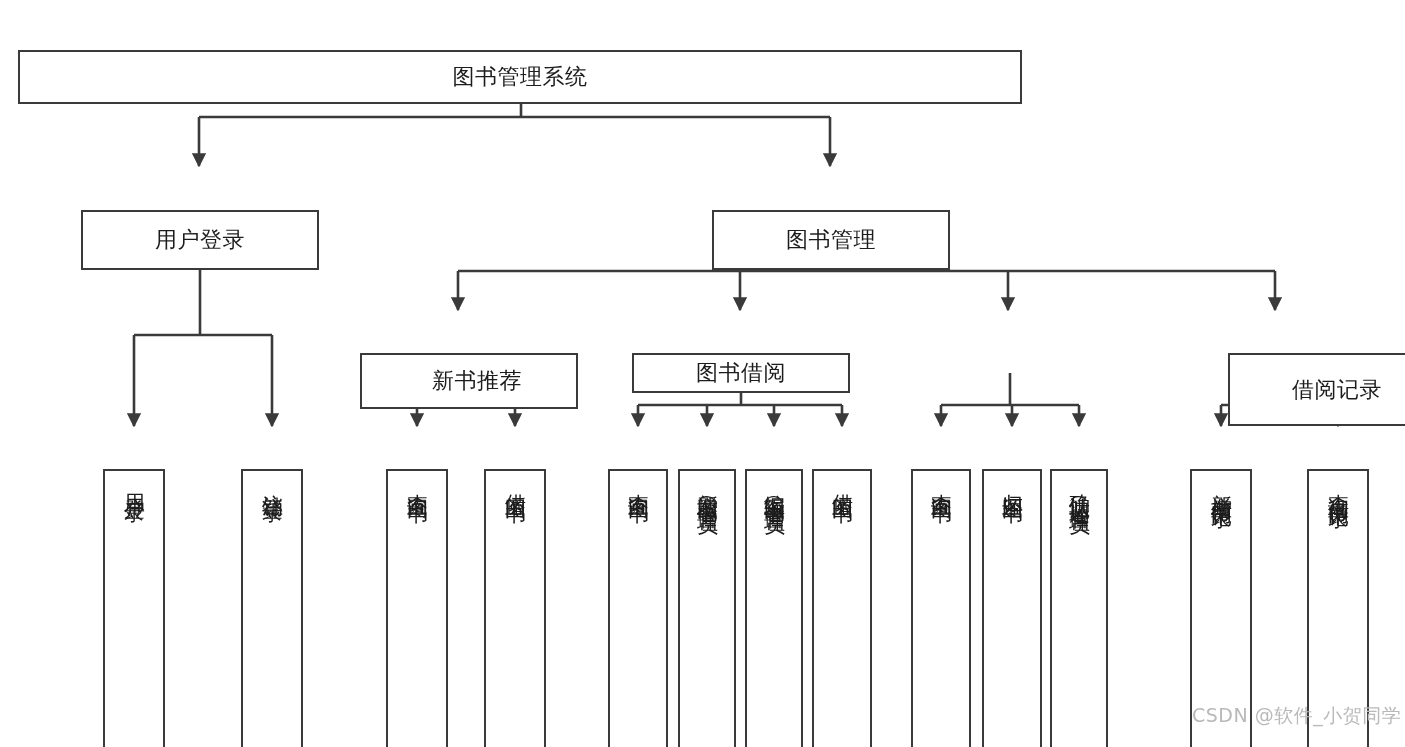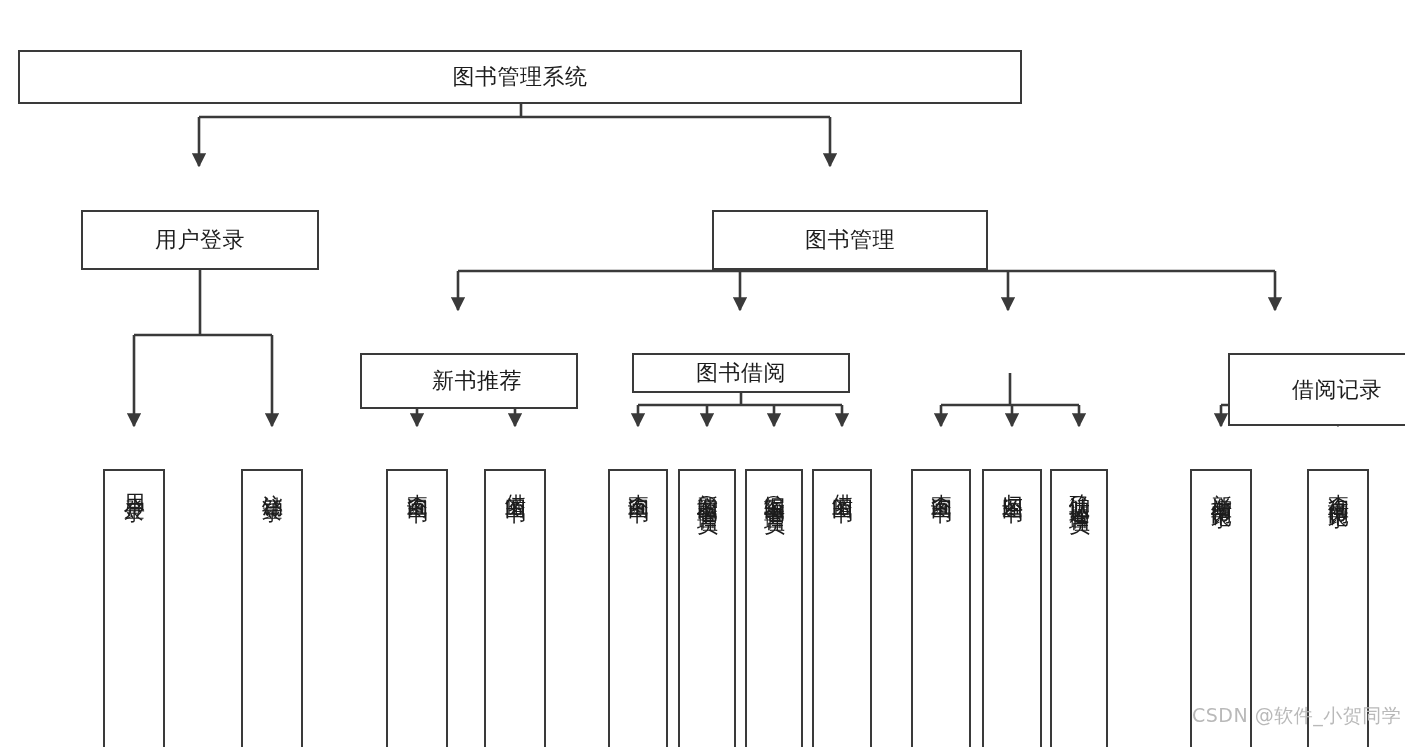--- a/index.html
+++ b/index.html
@@ -115,21 +115,21 @@
     </g>
   </svg>
 
   <div class="node h" style="left:18px; top:14px; width:1004px; height:54px;">
     <span>图书管理系统</span>
   </div>
 
   <div class="node h" style="left:81px; top:174px; width:238px; height:60px;">
     <span>用户登录</span>
   </div>
-  <div class="node h" style="left:712px; top:174px; width:276px; height:60px;">
+  <div class="node h" style="left:712px; top:174px; width:238px; height:60px;">
     <span>图书管理</span>
   </div>
 
   <div class="node h" style="left:360px; top:317px; width:218px; height:56px;padding-left:16px;">
     <span>新书推荐</span>
   </div>
   <div class="node h" style="left:632px; top:317px; width:218px; height:40px;">
     <span>图书借阅</span>
   </div>
   <div class="node h" style="left:1228px; top:317px; width:218px; height:73px;">

